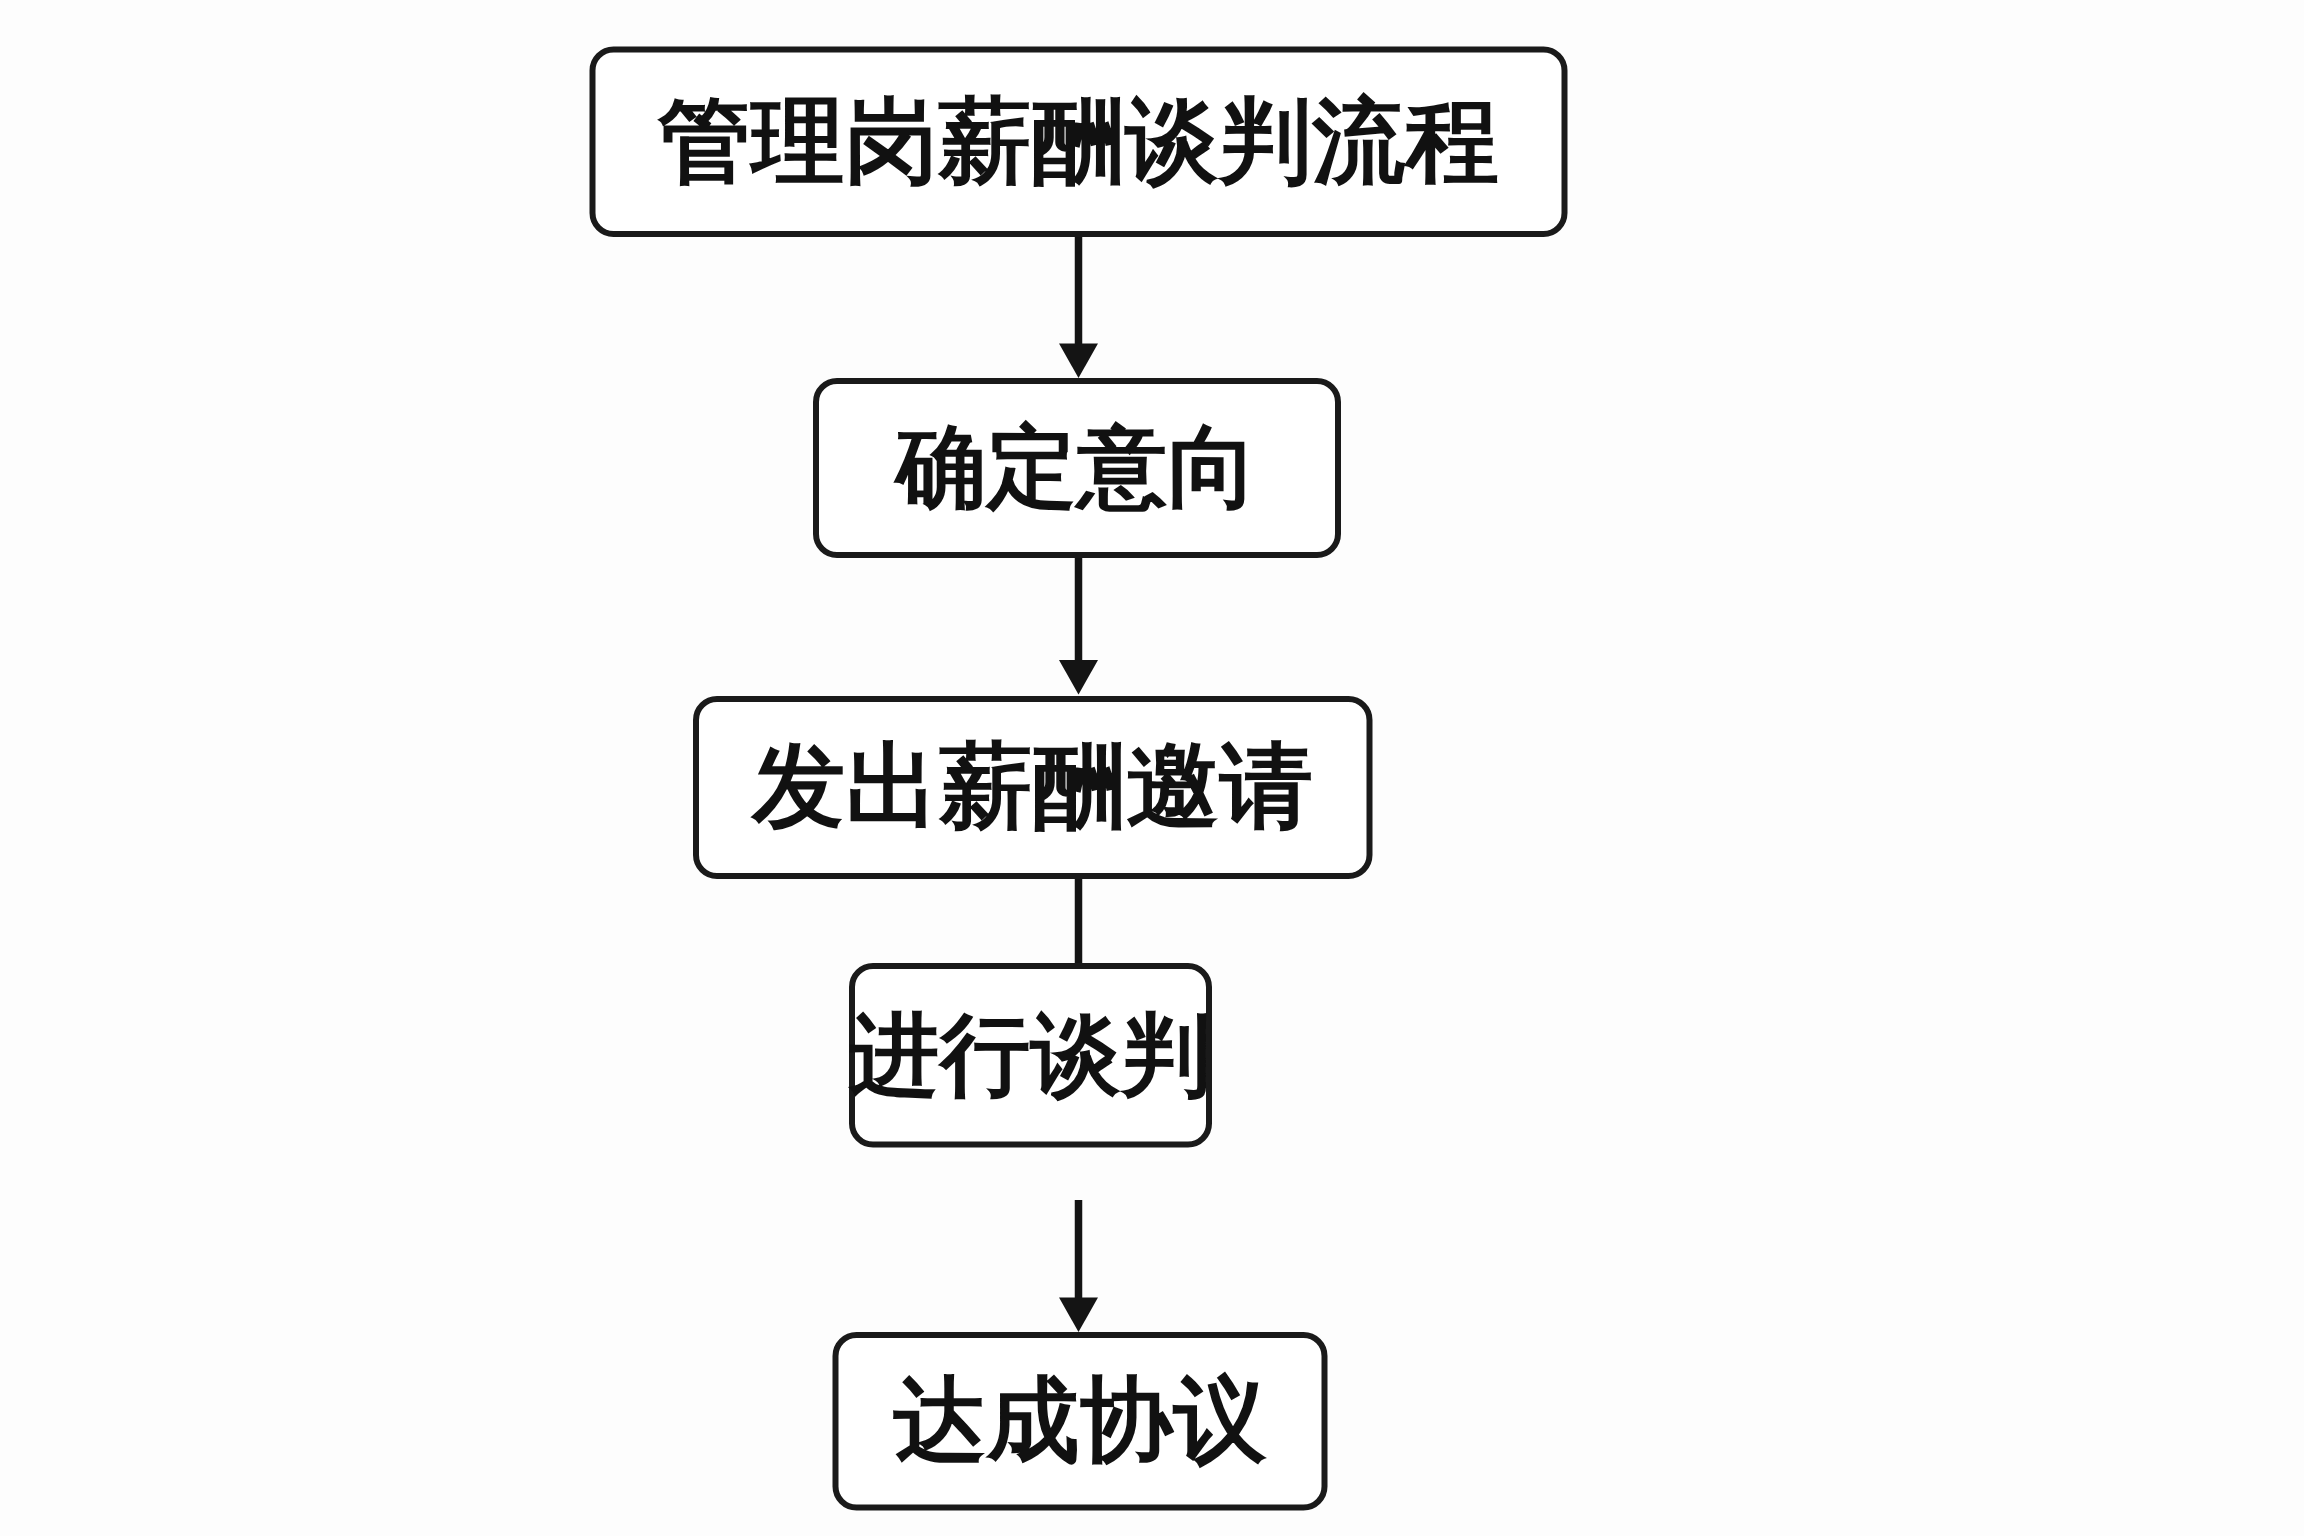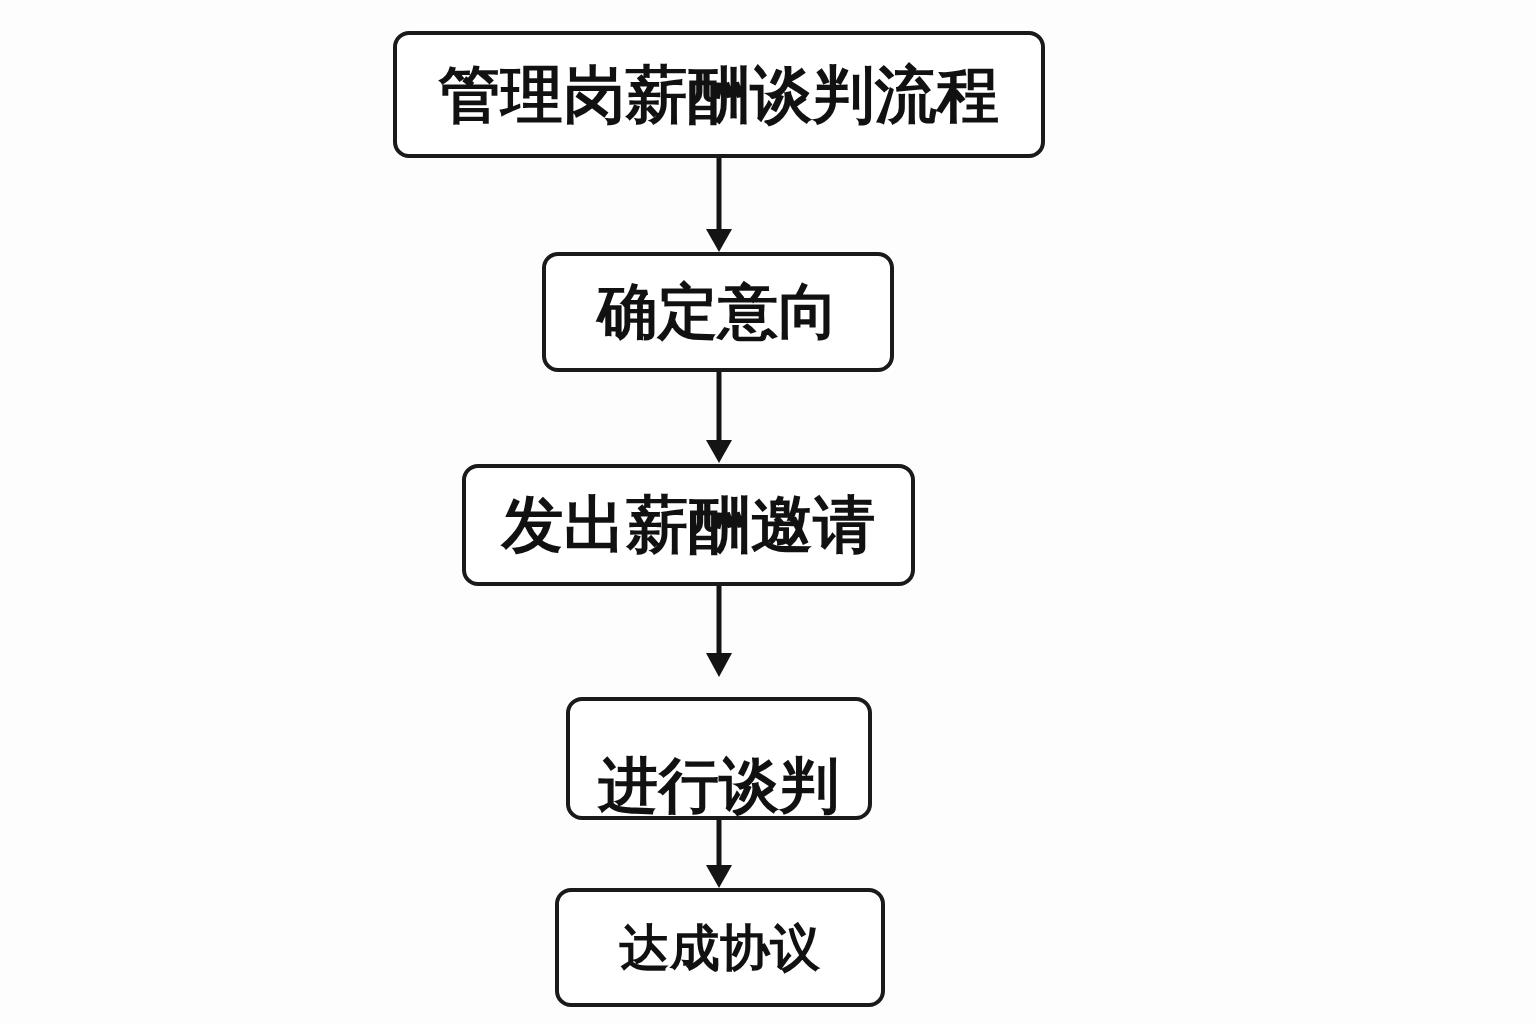--- a/index.html
+++ b/index.html
@@ -39,25 +39,25 @@
   
   #node-0 { left: 393px; top: 31px;  width: 652px; height: 127px; }
   #node-0 .node-label { font-size: 62px; }
 
   #node-1 { left: 542px; top: 252px; width: 352px; height: 120px; }
   #node-1 .node-label { font-size: 60px; }
 
   #node-2 { left: 462px; top: 464px; width: 453px; height: 122px; }
   #node-2 .node-label { font-size: 62px; }
 
-  #node-3 { left: 566px; top: 697px; width: 306px; height: 123px; align-items: flex-end; }
+  #node-3 { left: 566px; top: 642px; width: 242px; height: 123px; }
   #node-3 .node-label { font-size: 60px; }
 
   #node-4 { left: 555px; top: 888px; width: 330px; height: 119px; }
-  #node-4 .node-label { font-size: 50px; }
+  #node-4 .node-label { font-size: 62px; }
 
   
   .connector {
     position: absolute;
     left: 0;
     top: 0;
     width: 1536px;
     height: 1024px;
     pointer-events: none;
   }

